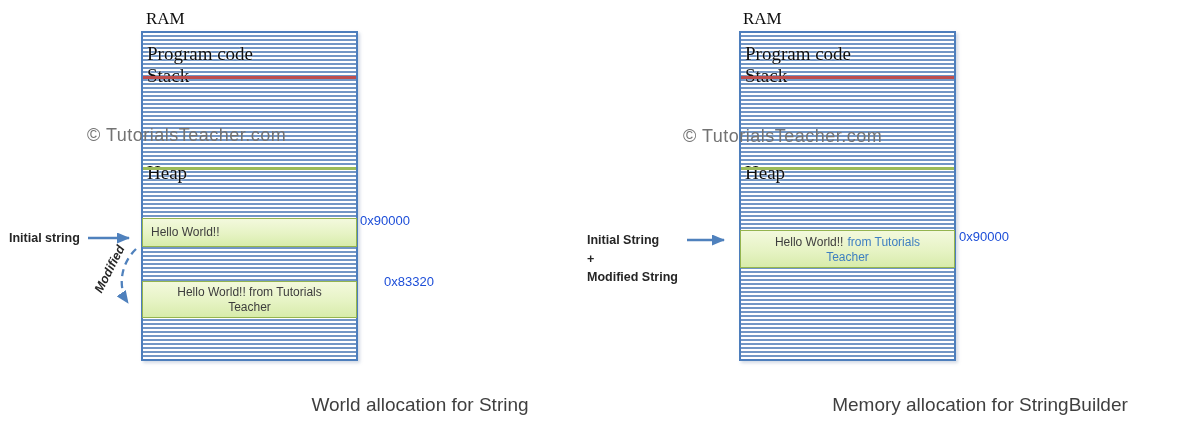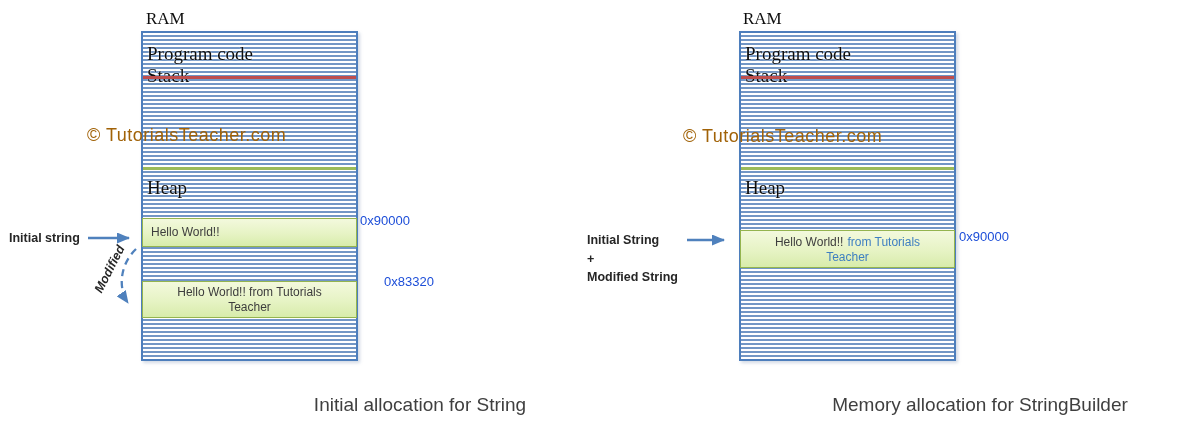--- a/index.html
+++ b/index.html
@@ -42,21 +42,21 @@
   .section-label {
     position: absolute;
     left: 4px;
     font-family: "Liberation Serif", serif;
     font-size: 19px;
     color: #0d0d0d;
     text-shadow: 0 0 2px #ffffff;
   }
   .label-program { top: 10px; }
   .label-stack   { top: 32px; }
-  .label-heap    { top: 144px; }
+  .label-heap    { top: 129px; }
 
   .divider { position: absolute; left: 0; right: 0; z-index: 2; }
   .divider-red   { top: 43px;  height: 3px; background: #bf4e4d; }
   .divider-green { top: 134px; height: 3px; background: #9bbb59; }
 
   
   .alloc {
     position: absolute;
     left: -1px;
     width: 215px;
@@ -100,21 +100,21 @@
     font-style: italic;
     transform: rotate(-63deg);
     transform-origin: center;
   }
   .ann-block-right { left: 587px; top: 231px; line-height: 18.5px; }
 
   
   .watermark {
     position: absolute;
     font-size: 18px;
-    color: #a16207;
+    color: #737373;
     letter-spacing: 0.5px;
     z-index: 3;
     white-space: nowrap;
   }
   .wm-left  { left: 87px;  top: 125px; }
   .wm-right { left: 683px; top: 126px; }
 
   
   .caption {
     position: absolute;
@@ -159,21 +159,21 @@
   </div>
 
   <div class="addr addr-l1">0x90000</div>
   <div class="addr addr-l2">0x83320</div>
 
   <div class="ann ann-initial-left">Initial string</div>
   <div class="ann ann-modified">Modified</div>
 
   <div class="watermark wm-left">© TutorialsTeacher.com</div>
 
-  <div class="caption caption-left">Initial allocation for String</div>
+  <div class="caption caption-left">World allocation for String</div>
 
   <div class="ram-title ram-title-right">RAM</div>
 
   <div class="membox membox-right">
     <div class="section-label label-program">Program code</div>
     <div class="divider divider-red"></div>
     <div class="section-label label-stack">Stack</div>
     <div class="divider divider-green"></div>
     <div class="section-label label-heap">Heap</div>
 

